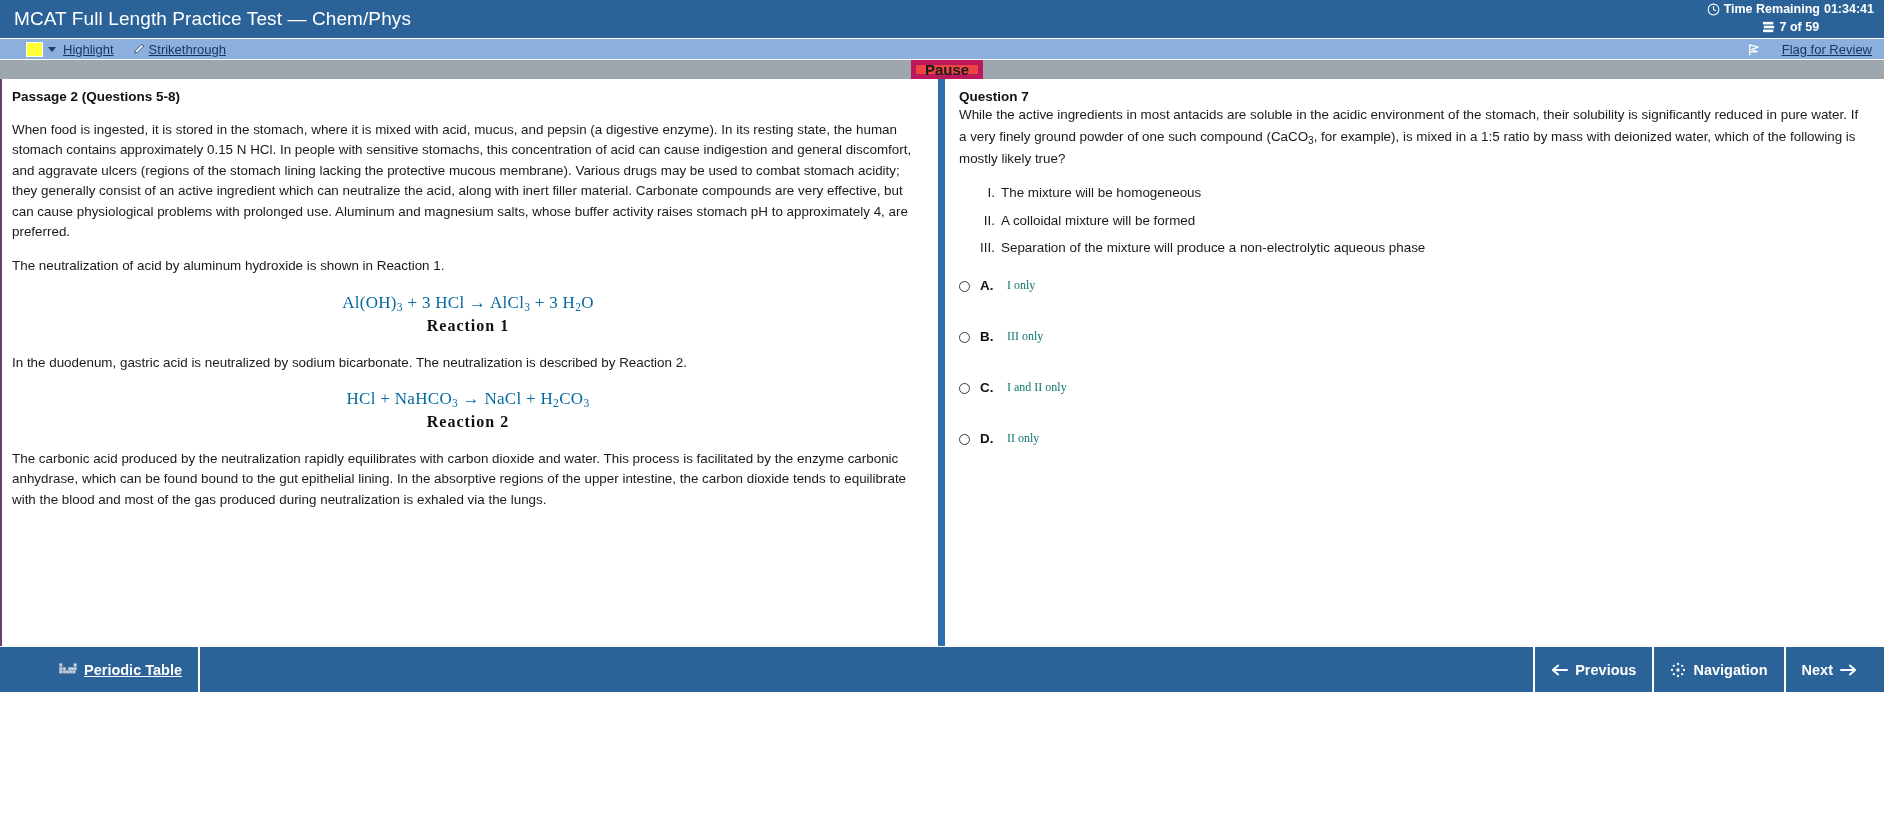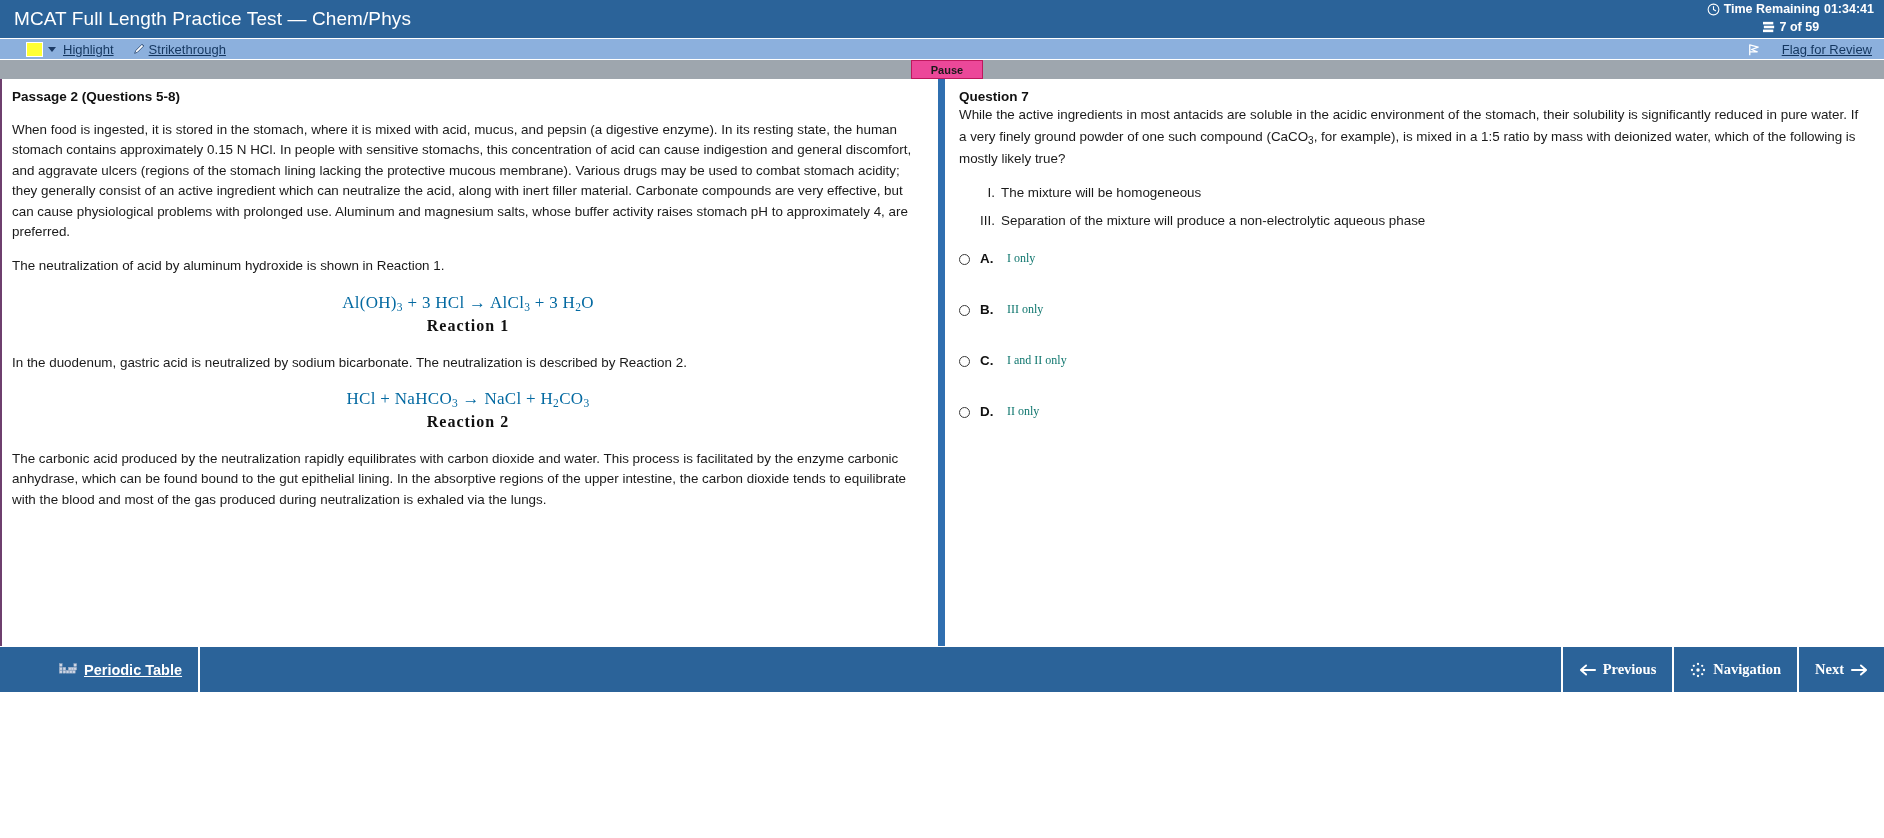--- a/index.html
+++ b/index.html
@@ -108,26 +108,26 @@
     height: 19px;
     flex: 0 0 19px;
     background: #9ea6ae;
   }
   .pause-btn {
     position: absolute;
     left: 911px;
     top: 0px;
     width: 72px;
     height: 19px;
-    background: #ec4899;
-    border: 1px solid #be185d;
+    background: #ef4444;
+    border: 5px solid #be185d;
     display: flex;
     align-items: center;
     justify-content: center;
-    font-size: 11px;
+    font-size: 15px;
     font-weight: bold;
     color: #1a1a1a;
   }
   .pause-tab {
     position: absolute;
     left: 938px;
     top: 19px;
     width: 16px;
     height: 5px;
     background: #2b6399;
@@ -252,24 +252,23 @@
     gap: 7px;
     padding: 0 16px;
     color: #ffffff;
     font-size: 14.5px;
     font-weight: bold;
     white-space: nowrap;
   }
   .footer-btn.left-first { border-right: 2px solid #ffffff; padding-left: 12px; }
   .footer-right {
     position: absolute;
-    right: 0; top: 0; bottom: 0;
+    right: 11px; top: 0; bottom: 0;
     display: flex;
     align-items: stretch;
-    font-family: Liberation Serif, serif;
   }
   .footer-right .footer-btn { border-left: 2px solid #ffffff; }
   .periodic-icon { width: 18px; height: 14px; display: inline-block; }
   .arrow-left, .arrow-right { width: 17px; height: 14px; display: inline-block; }
   .nav-icon { width: 16px; height: 16px; display: inline-block; }
   .u { text-decoration: underline; }
 </style>
 </head>
 <body>
 
@@ -357,20 +356,24 @@
     <div class="divider"></div>
 
     <div class="panel-right">
       <div class="q-title">Question 7</div>
       <div class="q-stem"><span>While the active ingredients in most antacids are soluble in the acidic environment of the stomach, their solubility is significantly reduced in pure water. If a very finely ground powder of one such compound (CaCO</span><sub>3</sub><span>, for example), is mixed in a 1:5 ratio by mass with deionized water, which of the following is mostly likely true?</span></div>
 
       <div class="roman-list">
         <div class="roman-item">
           <span class="roman-num">I.</span>
           <span>The mixture will be homogeneous</span>
+        </div>
+        <div class="roman-item">
+          <span class="roman-num">II.</span>
+          <span>A colloidal mixture will be formed</span>
         </div>
         <div class="roman-item">
           <span class="roman-num">III.</span>
           <span>Separation of the mixture will produce a non-electrolytic aqueous phase</span>
         </div>
       </div>
 
       <div class="choices">
         <div class="choice">
           <div class="radio"></div>

